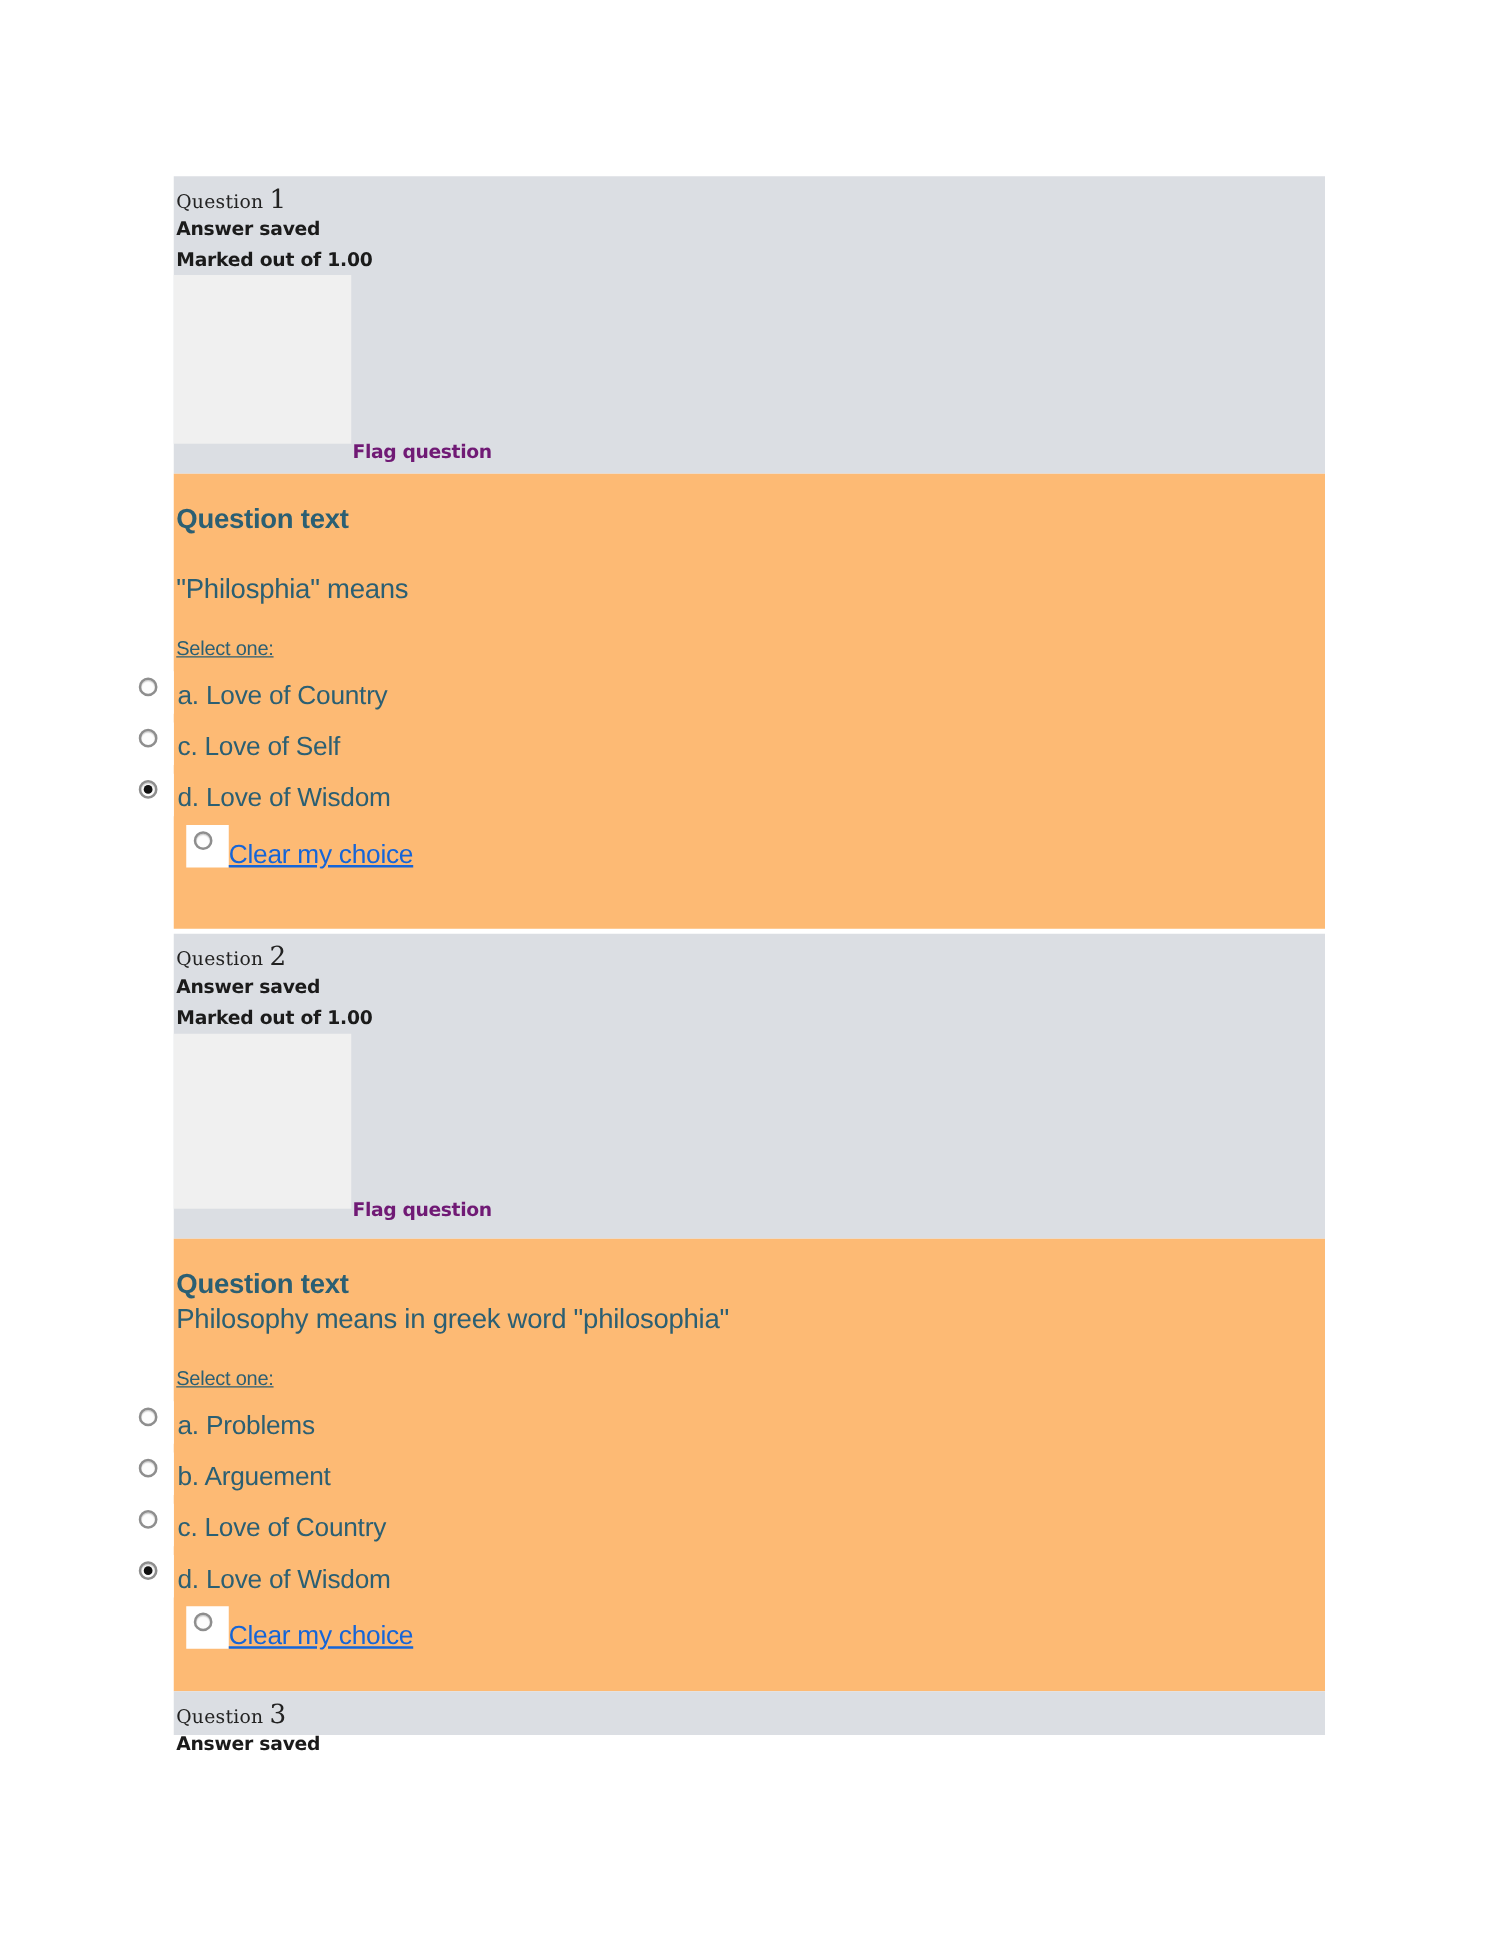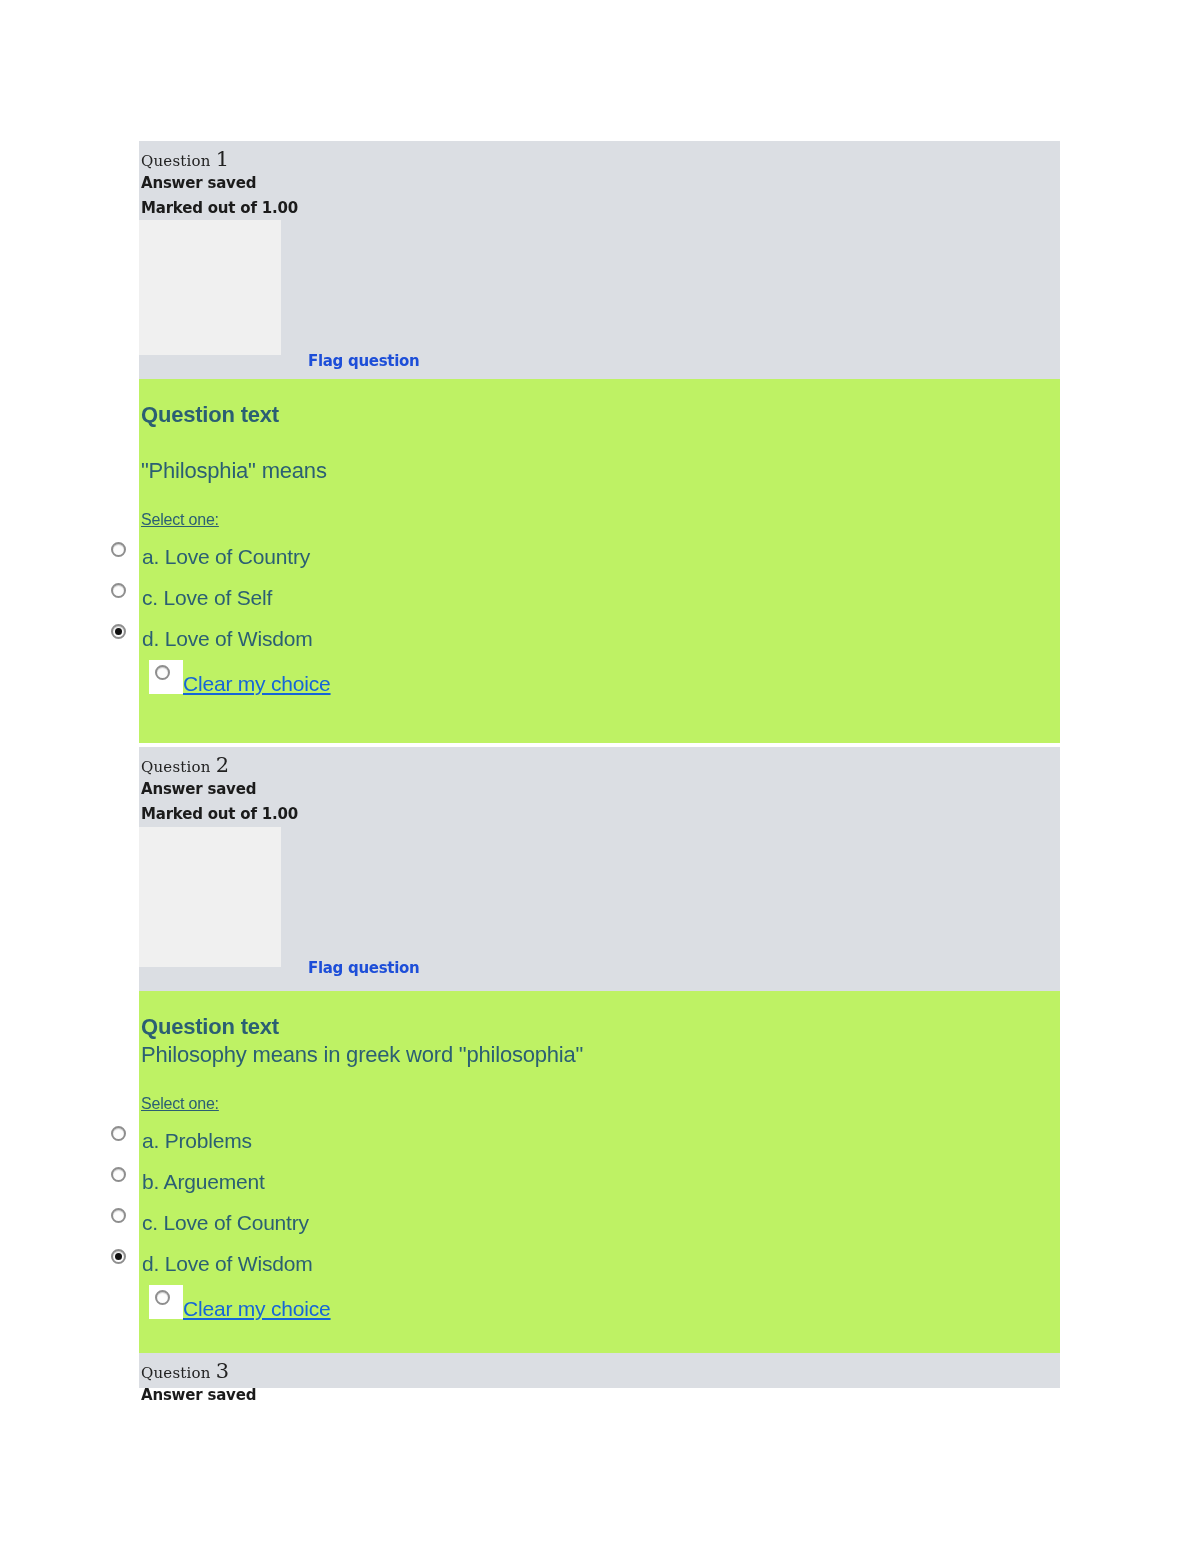--- a/index.html
+++ b/index.html
@@ -68,29 +68,28 @@
     position: absolute;
     left: 0px;
     width: 142px;
     background: #f0f0f0;
   }
   .flag-question {
     position: absolute;
     font-family: "DejaVu Sans", sans-serif;
     font-size: 15px;
     font-weight: bold;
-    color: #1d4ed8;
+    color: #701a75;
     letter-spacing: -0.3px;
     white-space: nowrap;
-    margin-left: 26px;
   }
 
   
   .q-body {
-    background: #bef264;
+    background: #fdba74;
     position: relative;
     box-sizing: border-box;
   }
   .q-body-label,
   .q-body-text,
   .q-select-one {
     color: #2b5f73;
     padding-left: 2px;
   }
   .q-body-label {

